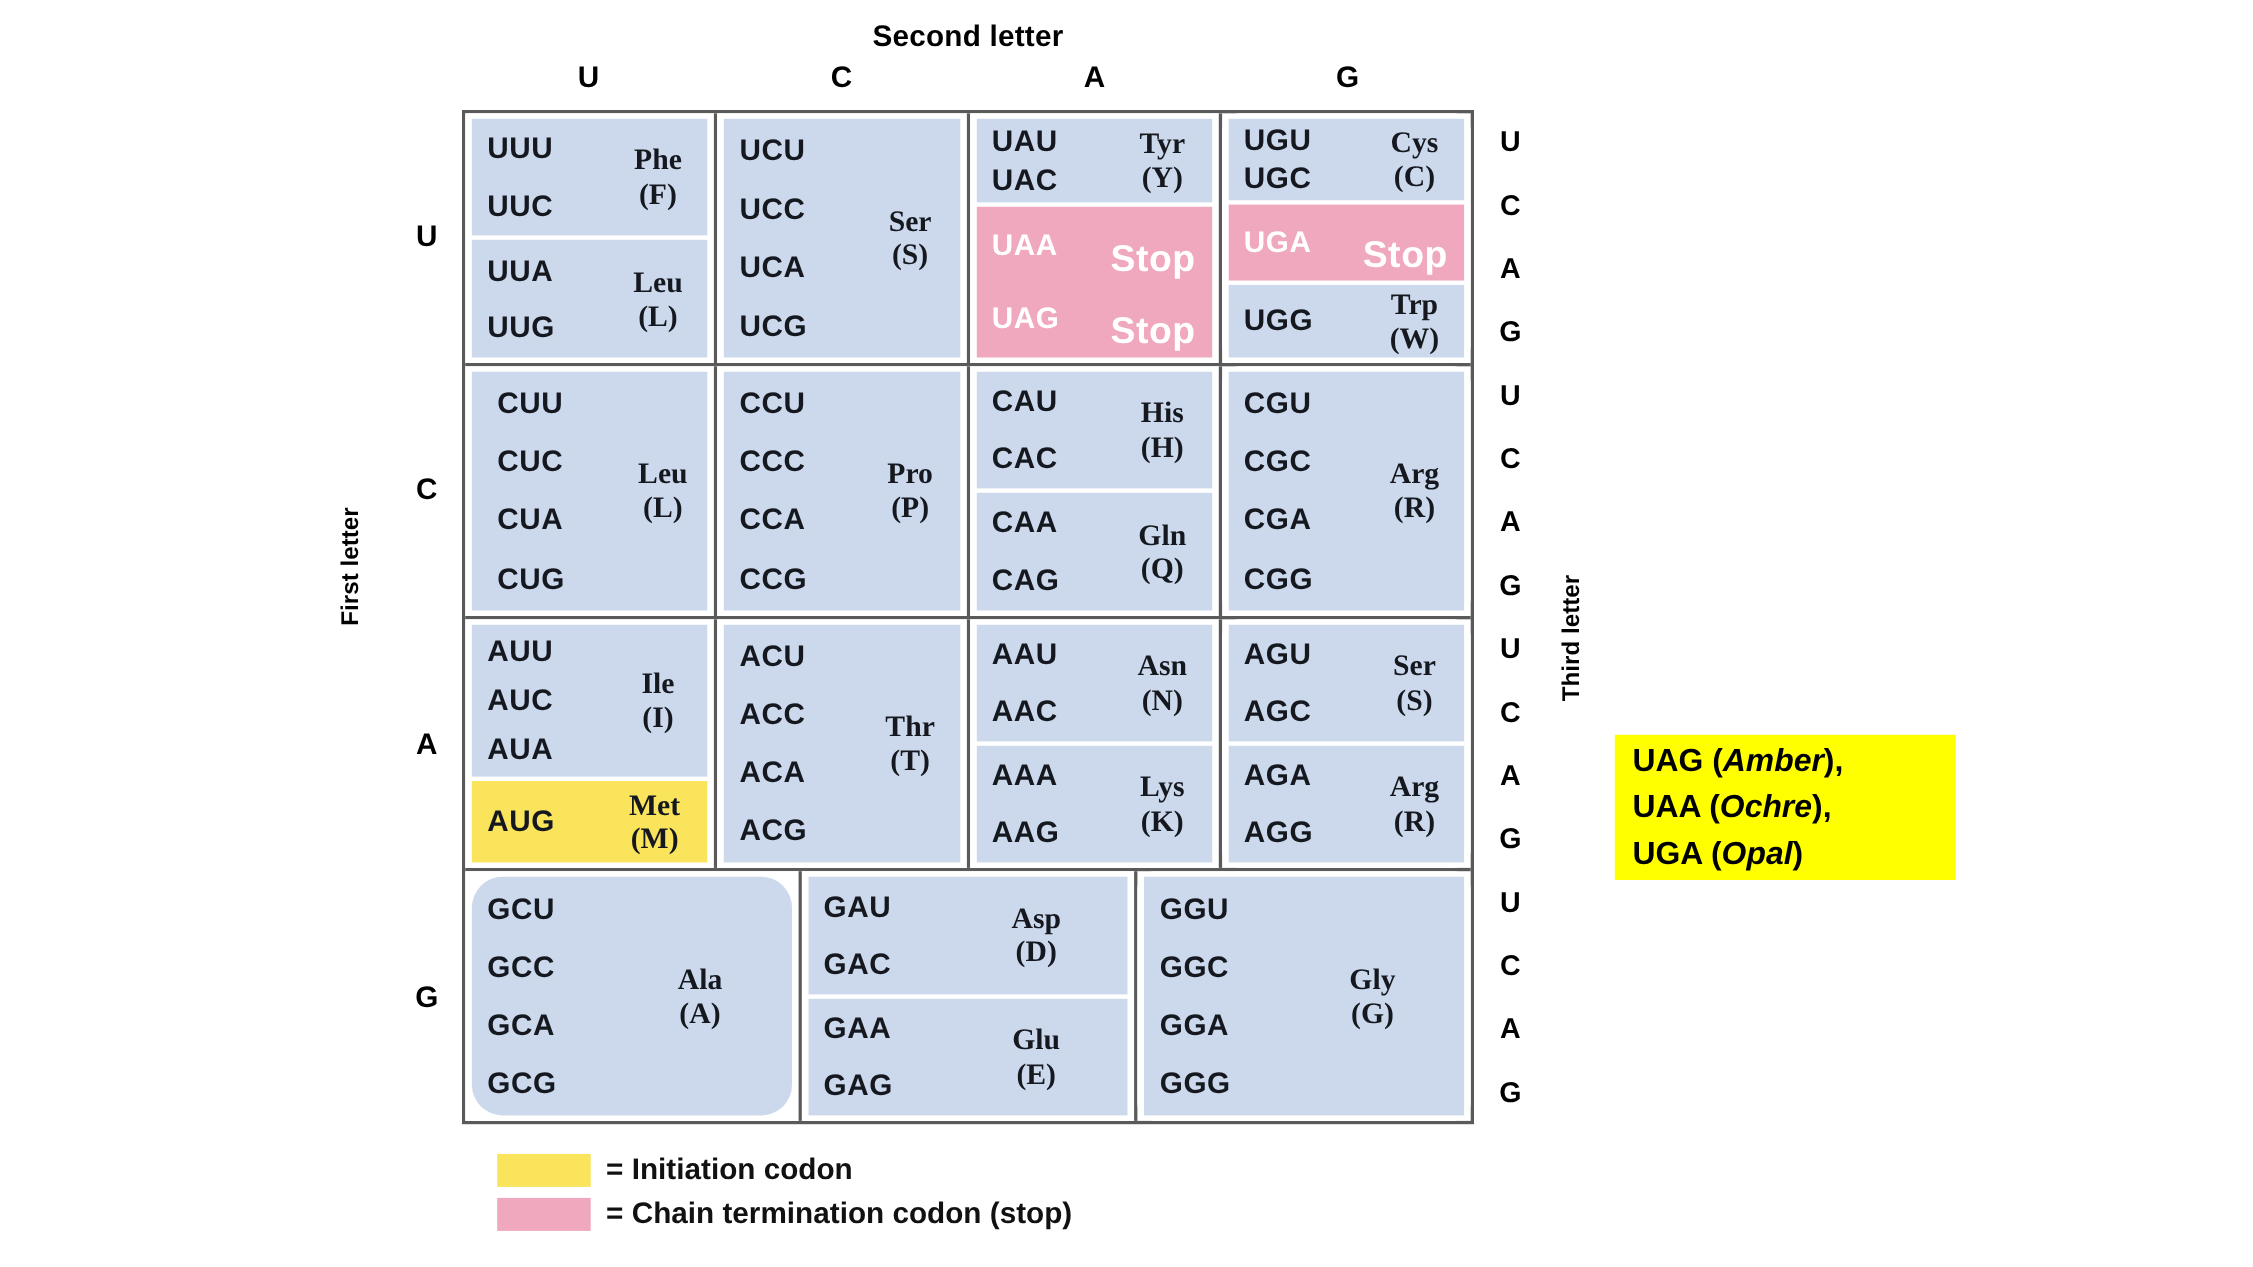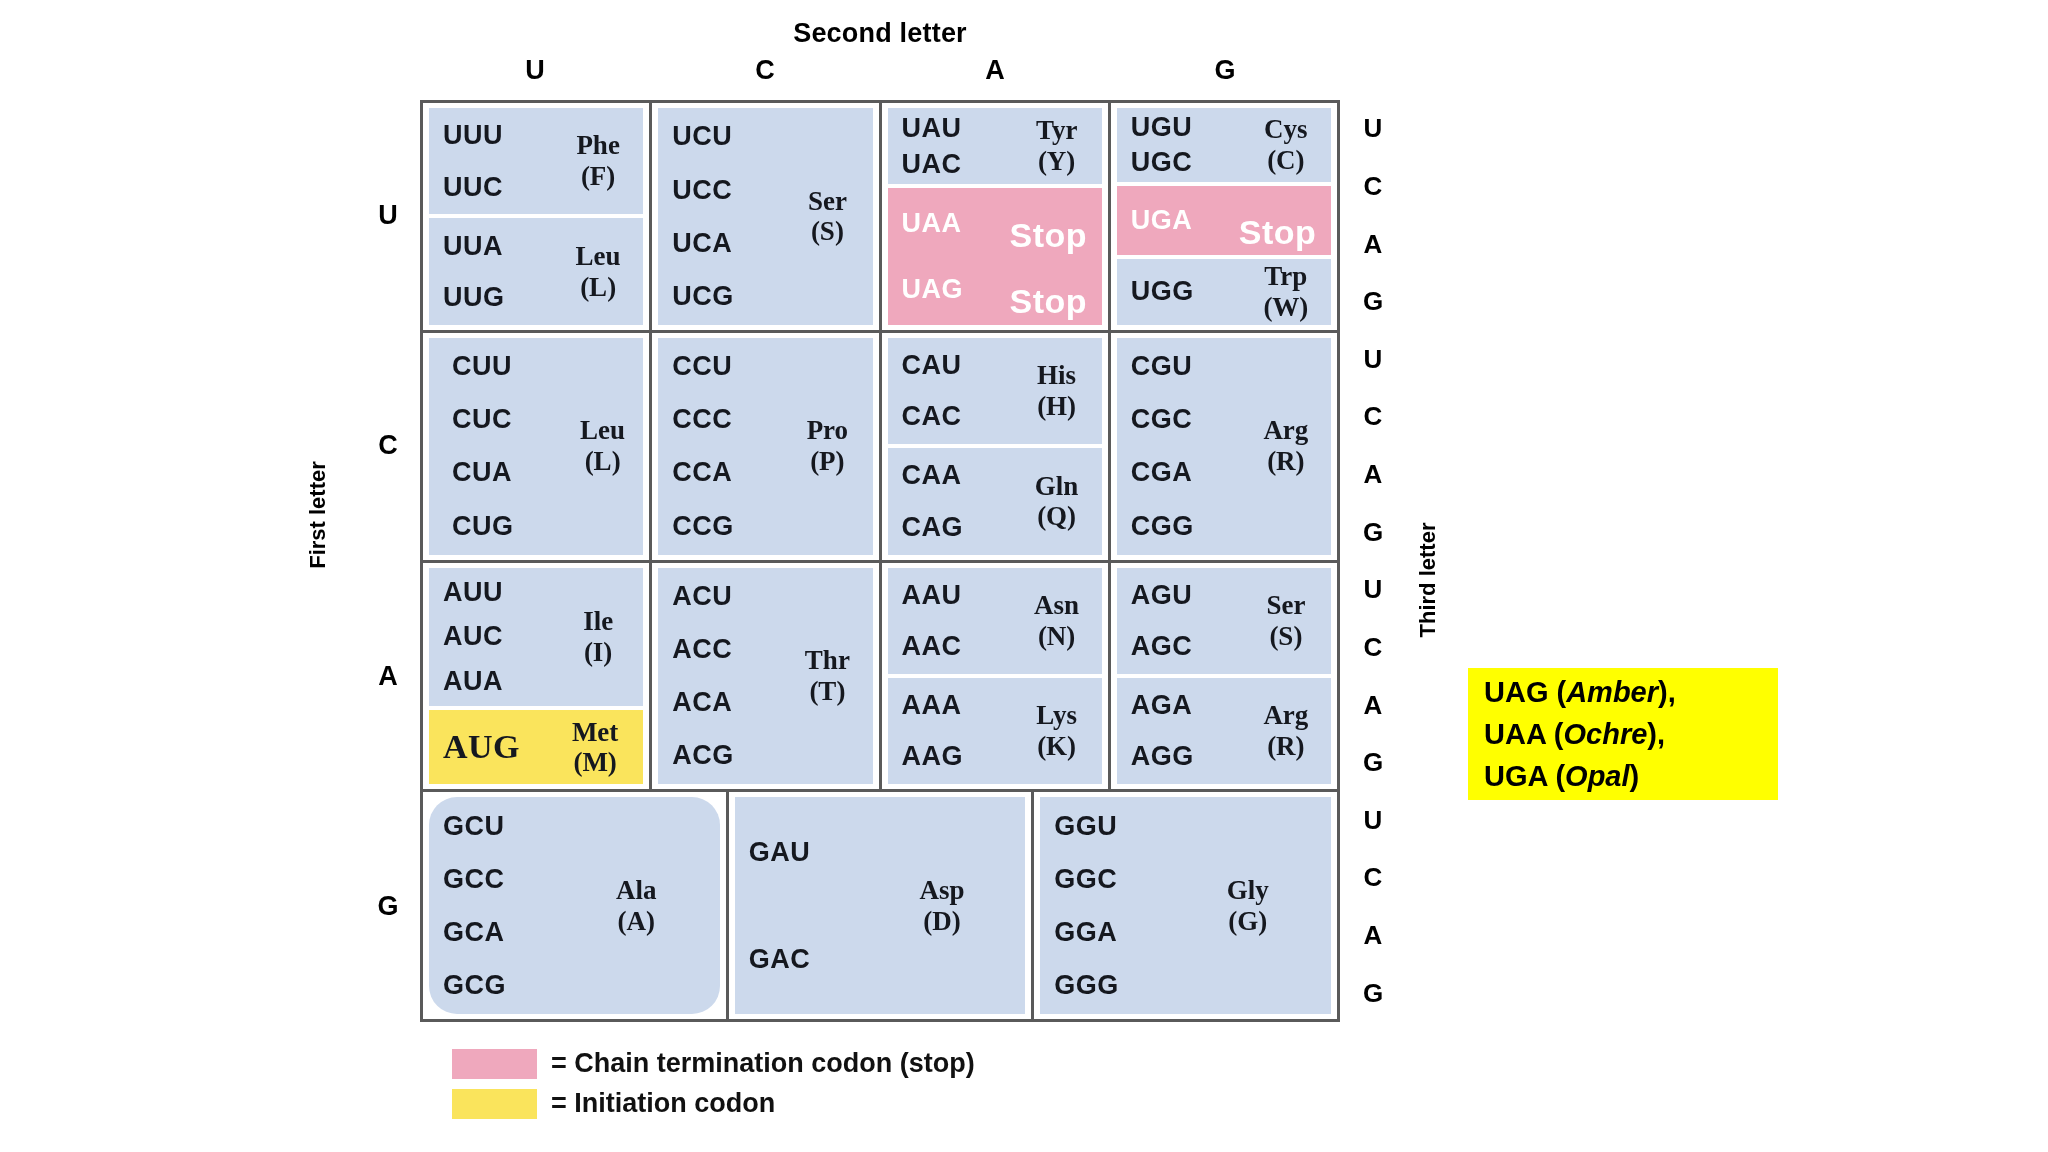--- a/index.html
+++ b/index.html
@@ -155,22 +155,22 @@
   .stop-lines .sl .w {
     font-family: "Liberation Sans", sans-serif;
     font-size: 34px; font-weight: bold; color: #fff;
     letter-spacing: .5px;
     margin-top: 25px;
   }
 
   
   .start-line { display: flex; align-items: center; width: 100%; }
   .start-line .c {
-    font-family: Liberation Serif, serif;
-    font-size: 34px; font-weight: bold; color: #15181f;
+    font-family: Liberation Sans, sans-serif;
+    font-size: 27px; font-weight: bold; color: #15181f;
     letter-spacing: .5px; min-width: 108px;
   }
   .start-line .aa2 {
     font-family: "Liberation Serif", serif;
     font-size: 27px; font-weight: bold; color: #15181f;
     line-height: 1.12; text-align: center; flex: 1 1 auto;
   }
   .start-line .aa2 span { display: block; }
 
   
@@ -485,20 +485,30 @@
           <div class="grp" style="flex-grow: 2;">
             <div class="codons">
               <span>GAU</span>
               <span>GAC</span>
             </div>
             <div class="aa">
               <span class="abbr">Asp</span>
               <span class="ltr">(D)</span>
             </div>
           </div>
+          <div class="grp" style="flex-grow: 2;">
+            <div class="codons">
+              <span>GAA</span>
+              <span>GAG</span>
+            </div>
+            <div class="aa">
+              <span class="abbr">Glu</span>
+              <span class="ltr">(E)</span>
+            </div>
+          </div>
         </div>
         <div class="t-cell">
           <div class="grp" style="flex-grow: 4;">
             <div class="codons">
               <span>GGU</span>
               <span>GGC</span>
               <span>GGA</span>
               <span>GGG</span>
             </div>
             <div class="aa">
@@ -538,22 +548,22 @@
     </div>
 
   <div class="note-box" id="note-box">
       <div class="nline"><span>UAG</span> (<em>Amber</em><span>),</span></div>
       <div class="nline"><span>UAA</span> (<em>Ochre</em><span>),</span></div>
       <div class="nline"><span>UGA</span> (<em>Opal</em><span>)</span></div>
     </div>
 
   <div class="legend" id="legend">
       <div class="legend-row">
+        <div class="swatch yellow"></div>
+        <div class="legend-text">= Initiation codon</div>
+      </div>
+      <div class="legend-row">
         <div class="swatch pink"></div>
         <div class="legend-text">= Chain termination codon (stop)</div>
       </div>
-      <div class="legend-row">
-        <div class="swatch yellow"></div>
-        <div class="legend-text">= Initiation codon</div>
-      </div>
     </div>
 
 </div>
 
 </body></html>

